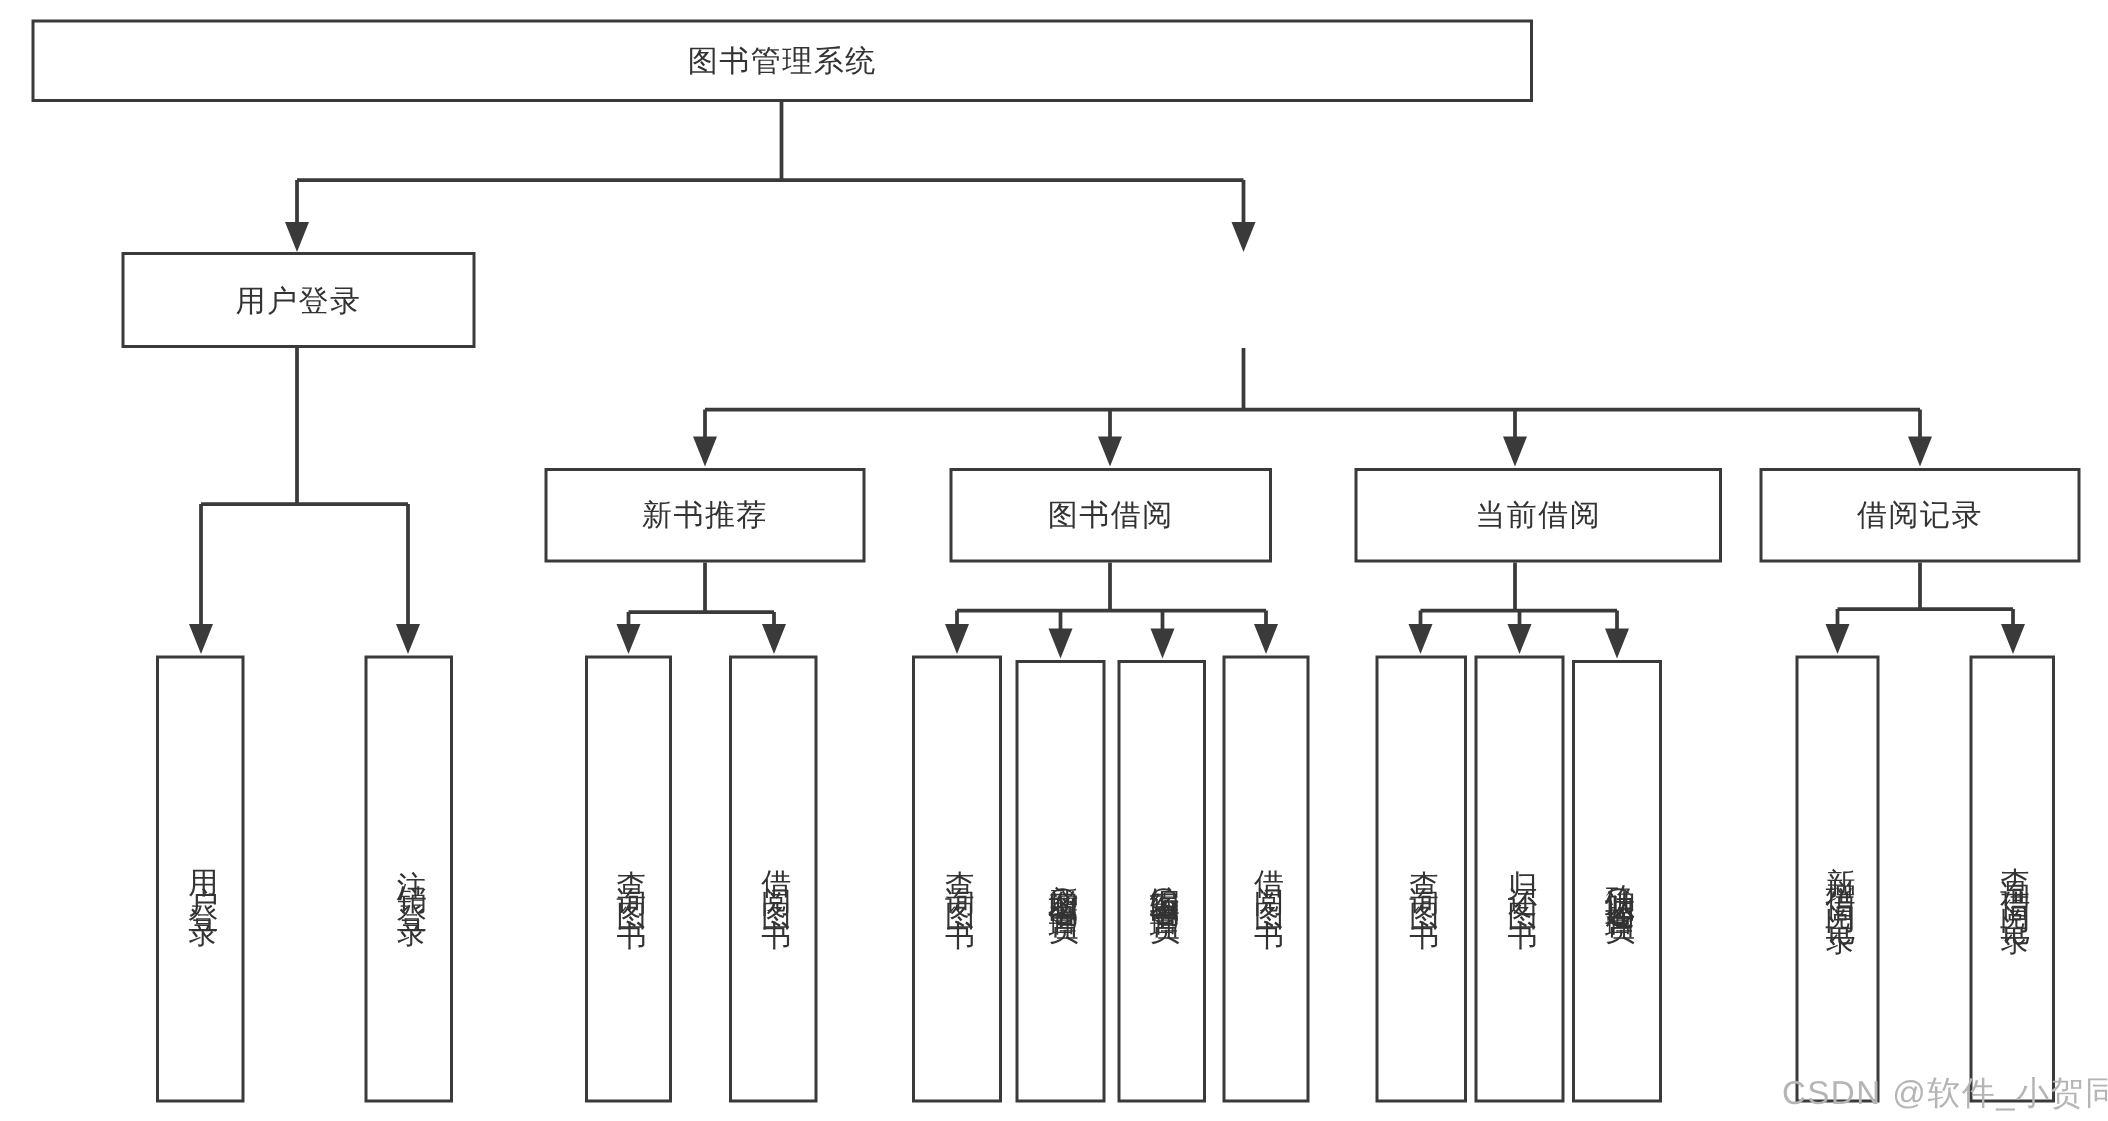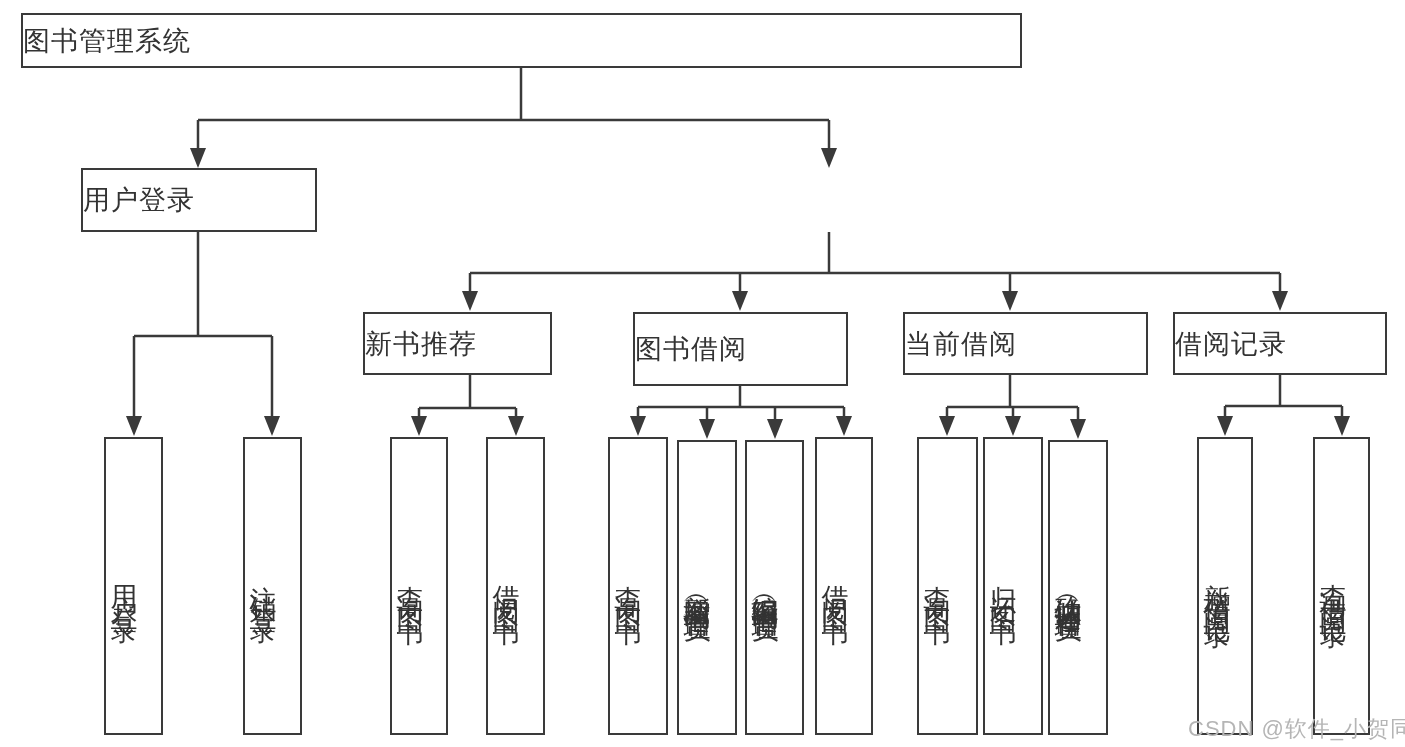--- a/index.html
+++ b/index.html
@@ -22,26 +22,27 @@
     color:var(--line);
     z-index:1;
   }
   .connectors line{stroke:currentColor;stroke-width:2.5;}
   .connectors polygon{fill:currentColor;}
   .box{
     position:absolute;
     box-sizing:border-box;
     background:var(--bg);
     border:2.5px solid var(--line);
-    display:flex;align-items:center;justify-content:flex-start;
+    display:flex;align-items:center;justify-content:center;
     color:var(--text);
-    font-size:27px;
+    font-size:20px;
     letter-spacing:1px;
     z-index:2;
     white-space:nowrap;
+    font-family:Liberation Mono, monospace;
   }
   .leaf .v{
     writing-mode:vertical-rl;
     text-orientation:mixed;
     letter-spacing:11px;
     white-space:nowrap;
   }
   .leaf .v.med{letter-spacing:8px;}
   .leaf .v.long{letter-spacing:3px;}
   .watermark{
@@ -122,24 +123,24 @@
   </svg>
 
   <div class="box" style="left:21px;top:13px;width:1001px;height:55px;">
     <span>图书管理系统</span>
   </div>
 
   <div class="box" style="left:81px;top:168px;width:236px;height:64px;">
     <span>用户登录</span>
   </div>
 
-  <div class="box" style="left:363px;top:312px;width:189px;height:63px;">
+  <div class="box" style="left:363px;top:312px;width:214px;height:63px;">
     <span>新书推荐</span>
   </div>
-  <div class="box" style="left:633px;top:312px;width:215px;height:74px;">
+  <div class="box" style="left:633px;top:312px;width:215px;height:63px;">
     <span>图书借阅</span>
   </div>
   <div class="box" style="left:903px;top:312px;width:245px;height:63px;">
     <span>当前借阅</span>
   </div>
   <div class="box" style="left:1173px;top:312px;width:214px;height:63px;">
     <span>借阅记录</span>
   </div>
 
   <div class="box leaf" style="left:104px;top:437px;width:59px;height:298px;">

